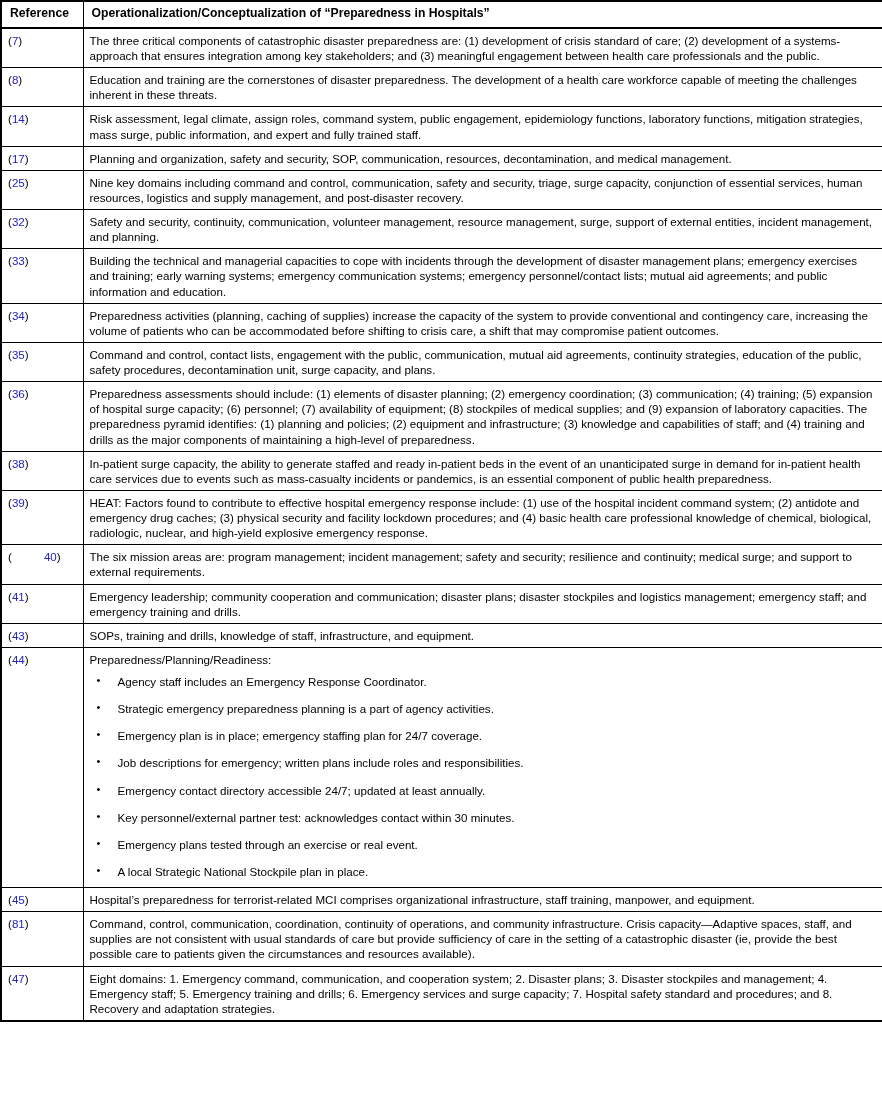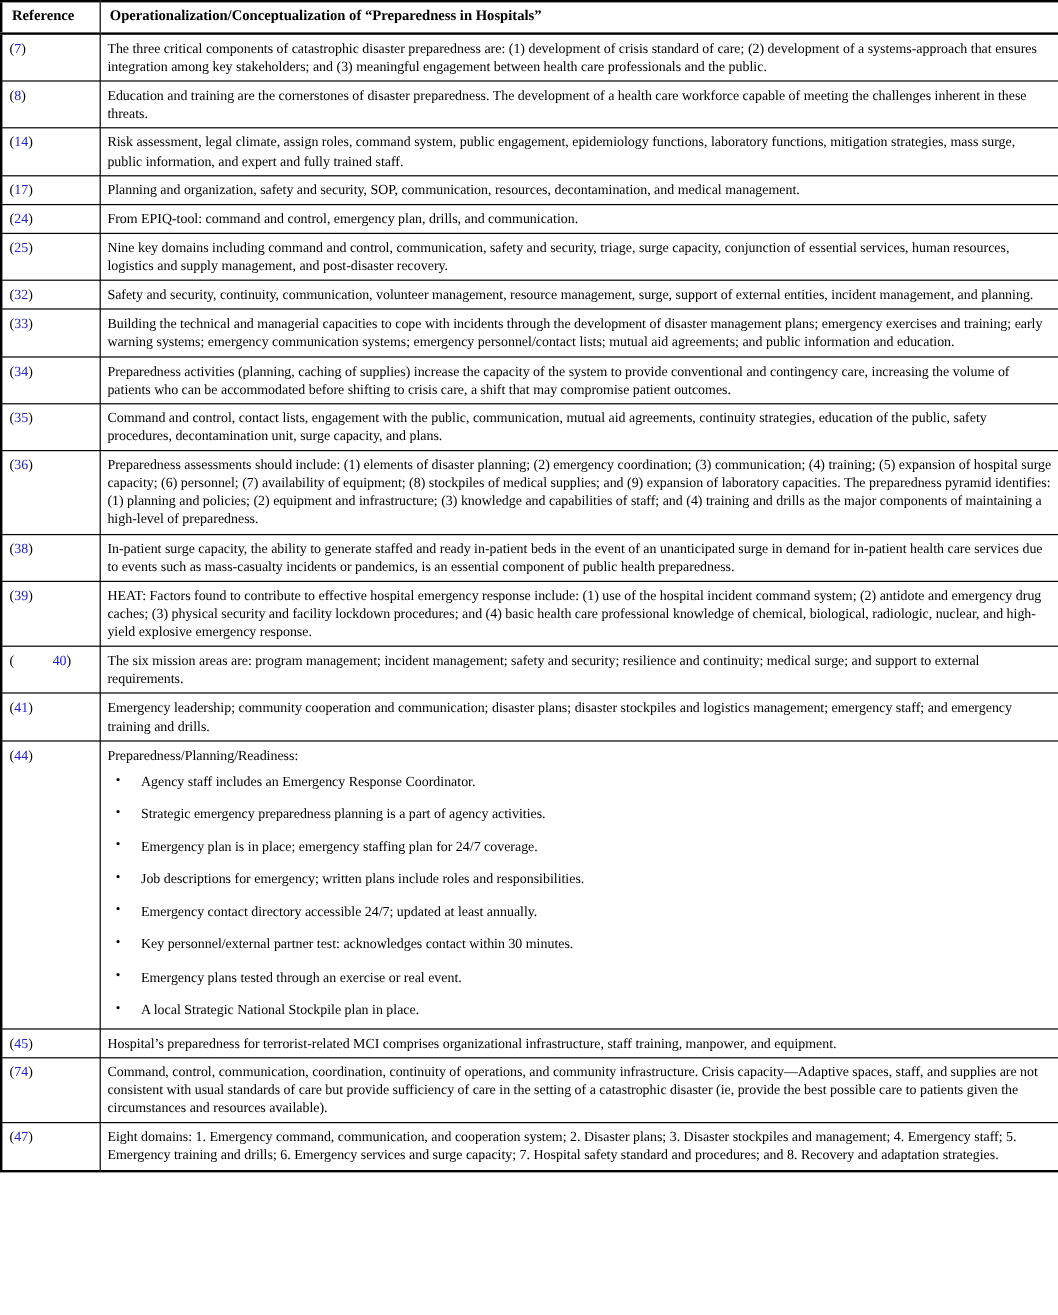--- a/index.html
+++ b/index.html
@@ -12,21 +12,20 @@
     height: 1096px;
     font-family: "Liberation Sans", sans-serif;
     color: #000000;
     -webkit-font-smoothing: antialiased;
   }
   #page {
     position: relative;
     width: 860px;
     height: 1096px;
     box-sizing: border-box;
-    font-family: Liberation Serif, serif;
   }
   table.ref-table {
     width: 882px;
     border-collapse: collapse;
     table-layout: fixed;
     font-size: 11.6px;
     line-height: 1.305;
   }
   table.ref-table col.c-ref { width: 82px; }
   table.ref-table col.c-body { width: 800px; }
@@ -132,26 +131,20 @@
             <p class="para">Risk assessment, legal climate, assign roles, command system, public engagement, epidemiology functions, laboratory functions, mitigation strategies, mass surge, public information, and expert and fully trained staff.</p>
           </td>
         </tr>
         <tr class="data-row">
           <td class="ref-cell"><span>(</span><span class="refnum" style="color: rgb(34, 34, 204);">17</span><span>)</span></td>
           <td class="body-cell">
             <p class="para">Planning and organization, safety and security, SOP, communication, resources, decontamination, and medical management.</p>
           </td>
         </tr>
         <tr class="data-row">
-          <td class="ref-cell"><span>(</span><span class="refnum" style="color: rgb(34, 34, 204);">24</span><span>)</span></td>
-          <td class="body-cell">
-            <p class="para">From EPIQ-tool: command and control, emergency plan, drills, and communication.</p>
-          </td>
-        </tr>
-        <tr class="data-row">
           <td class="ref-cell"><span>(</span><span class="refnum" style="color: rgb(34, 34, 204);">25</span><span>)</span></td>
           <td class="body-cell">
             <p class="para">Nine key domains including command and control, communication, safety and security, triage, surge capacity, conjunction of essential services, human resources, logistics and supply management, and post-disaster recovery.</p>
           </td>
         </tr>
         <tr class="data-row">
           <td class="ref-cell"><span>(</span><span class="refnum" style="color: rgb(34, 34, 204);">32</span><span>)</span></td>
           <td class="body-cell">
             <p class="para">Safety and security, continuity, communication, volunteer management, resource management, surge, support of external entities, incident management, and planning.</p>
           </td>
@@ -195,20 +188,26 @@
         <tr class="data-row">
           <td class="ref-cell"><span>(</span><span class="refnum" style="color: rgb(34, 34, 204); margin-left: 32px;">40</span><span>)</span></td>
           <td class="body-cell">
             <p class="para">The six mission areas are: program management; incident management; safety and security; resilience and continuity; medical surge; and support to external requirements.</p>
           </td>
         </tr>
         <tr class="data-row">
           <td class="ref-cell"><span>(</span><span class="refnum" style="color: rgb(34, 34, 204);">41</span><span>)</span></td>
           <td class="body-cell">
             <p class="para">Emergency leadership; community cooperation and communication; disaster plans; disaster stockpiles and logistics management; emergency staff; and emergency training and drills.</p>
+          </td>
+        </tr>
+        <tr class="data-row">
+          <td class="ref-cell"><span>(</span><span class="refnum" style="color: rgb(34, 34, 204);">43</span><span>)</span></td>
+          <td class="body-cell">
+            <p class="para">SOPs, training and drills, knowledge of staff, infrastructure, and equipment.</p>
           </td>
         </tr>
         <tr class="data-row">
           <td class="ref-cell"><span>(</span><span class="refnum" style="color: rgb(34, 34, 204);">44</span><span>)</span></td>
           <td class="body-cell">
             <p class="para">Preparedness/Planning/Readiness:</p>
             <ul class="bullets">
               <li><span class="bullet-mark">•</span><span>Agency staff includes an Emergency Response Coordinator.</span></li>
               <li><span class="bullet-mark">•</span><span>Strategic emergency preparedness planning is a part of agency activities.</span></li>
               <li><span class="bullet-mark">•</span><span>Emergency plan is in place; emergency staffing plan for 24/7 coverage.</span></li>
@@ -220,21 +219,21 @@
             </ul>
           </td>
         </tr>
         <tr class="data-row">
           <td class="ref-cell"><span>(</span><span class="refnum" style="color: rgb(34, 34, 204);">45</span><span>)</span></td>
           <td class="body-cell">
             <p class="para">Hospital’s preparedness for terrorist-related MCI comprises organizational infrastructure, staff training, manpower, and equipment.</p>
           </td>
         </tr>
         <tr class="data-row">
-          <td class="ref-cell"><span>(</span><span class="refnum" style="color: rgb(34, 34, 204);">74</span><span>)</span></td>
+          <td class="ref-cell"><span>(</span><span class="refnum" style="color: rgb(34, 34, 204);">81</span><span>)</span></td>
           <td class="body-cell">
             <p class="para">Command, control, communication, coordination, continuity of operations, and community infrastructure. Crisis capacity—Adaptive spaces, staff, and supplies are not consistent with usual standards of care but provide sufficiency of care in the setting of a catastrophic disaster (ie, provide the best possible care to patients given the circumstances and resources available).</p>
           </td>
         </tr>
         <tr class="data-row">
           <td class="ref-cell"><span>(</span><span class="refnum" style="color: rgb(34, 34, 204);">47</span><span>)</span></td>
           <td class="body-cell">
             <p class="para">Eight domains: 1. Emergency command, communication, and cooperation system; 2. Disaster plans; 3. Disaster stockpiles and management; 4. Emergency staff; 5. Emergency training and drills; 6. Emergency services and surge capacity; 7. Hospital safety standard and procedures; and 8. Recovery and adaptation strategies.</p>
           </td>
         </tr>

